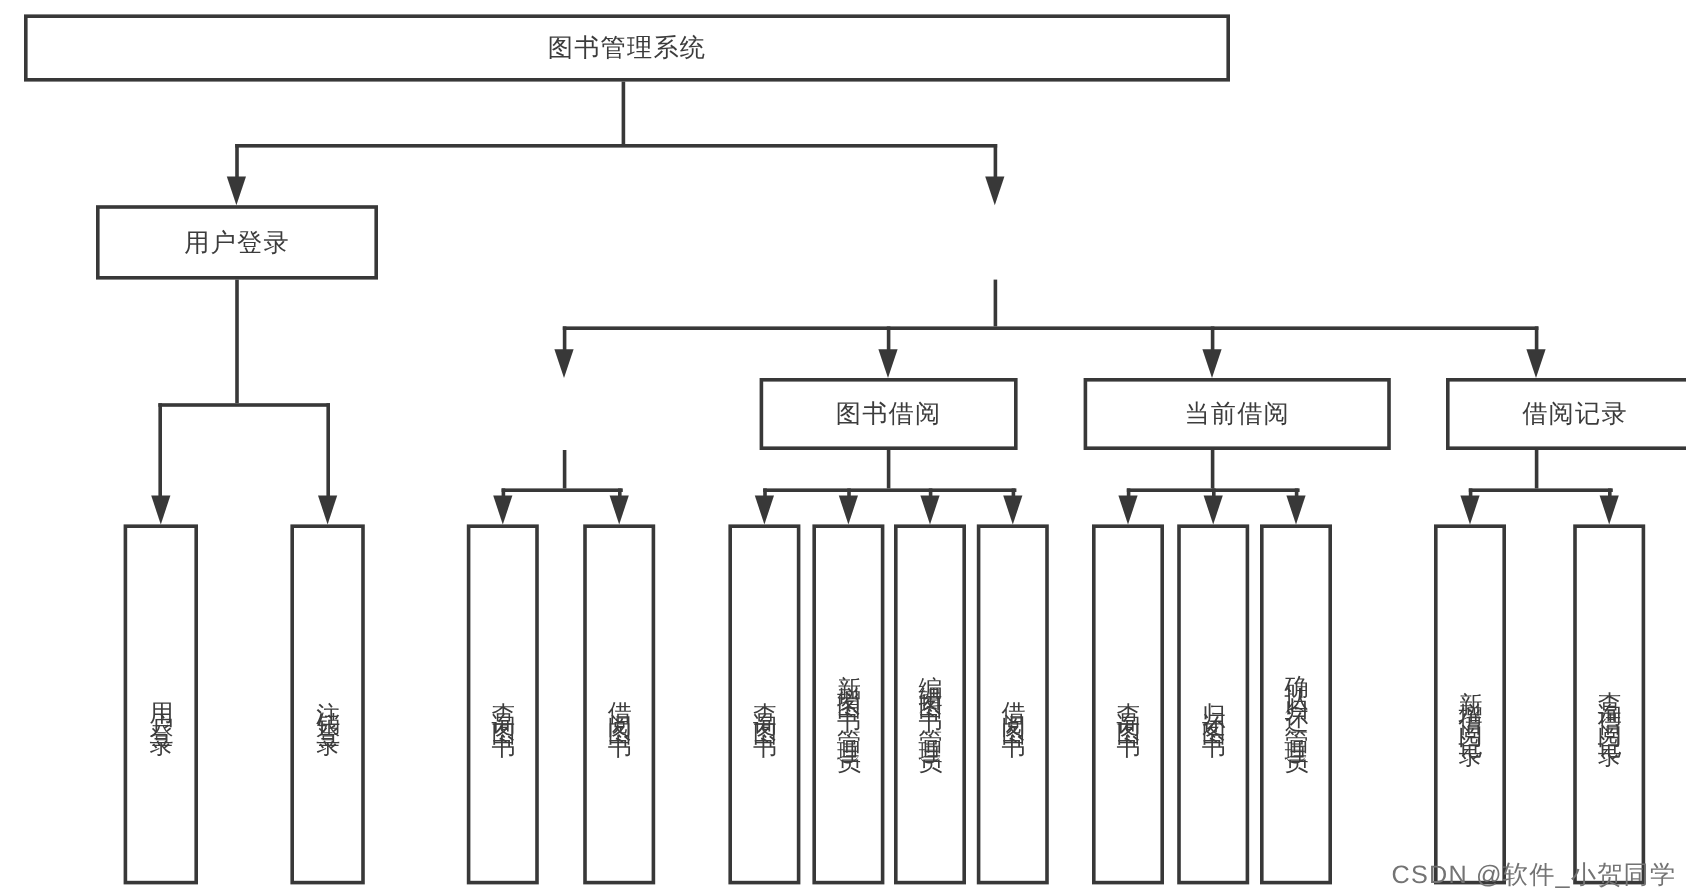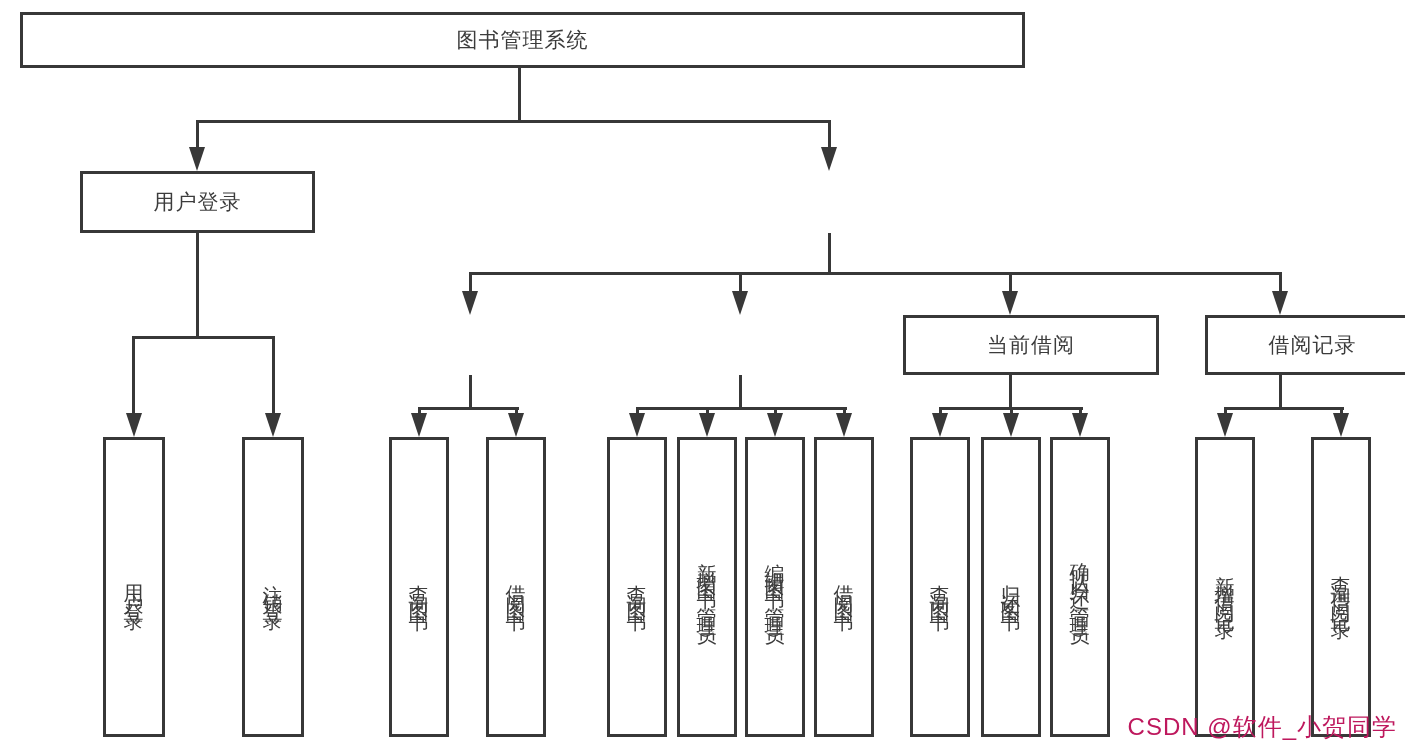--- a/index.html
+++ b/index.html
@@ -43,37 +43,38 @@
     width: 0;
     height: 0;
     border-left: 8px solid transparent;
     border-right: 8px solid transparent;
     border-top: 24px solid #383838;
   }
   .watermark {
     position: absolute;
     right: 8px;
     bottom: 4px;
-    color: #be185d;
-    font-size: 24px;
+    color: #737373;
+    font-size: 21px;
     letter-spacing: 1px;
     text-align: right;
   }
 </style>
 </head>
 <body>
 
 <div id="stage">
 
   <div class="node" style="left:20px; top:12px; width:1005px; height:56px;">图书管理系统</div>
 
   <div class="node" style="left:80px; top:171px; width:235px; height:62px;">用户登录</div>
 
 
 
+  <div class="node" style="left:633px; top:315px; width:215px; height:60px;">图书借阅</div>
 
   <div class="node" style="left:903px; top:315px; width:256px; height:60px;">当前借阅</div>
 
   <div class="node" style="left:1205px; top:315px; width:215px; height:60px;">借阅记录</div>
 
   <div class="node leaf" style="left:103px; top:437px; width:62px; height:300px;">
     <span class="vtext">用户登录</span>
   </div>
   <div class="node leaf" style="left:242px; top:437px; width:62px; height:300px;">
     <span class="vtext">注销登录</span>

